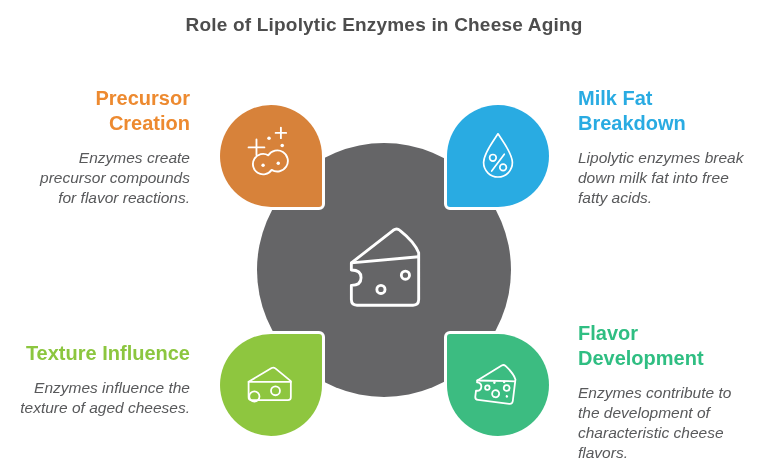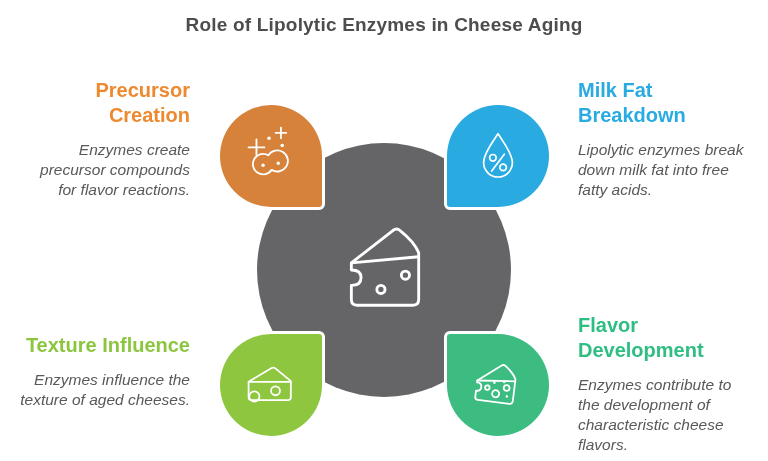--- a/index.html
+++ b/index.html
@@ -27,21 +27,21 @@
   .petal-br{left:447px;top:334px;background:#3cbc81;border-radius:3px 51px 51px 51px;}
   .petal svg{display:block;}
   .icon-stroke{fill:none;stroke:#ffffff;stroke-width:2.8;stroke-linecap:round;stroke-linejoin:round;}
   .icon-dot{fill:#ffffff;stroke:none;}
   .card{position:absolute;z-index:3;}
   .card-tl{right:578px;top:78px;width:185px;text-align:right;}
   .card-tr{left:578px;top:78px;width:200px;text-align:left;}
   .card-bl{right:578px;top:333px;width:195px;text-align:right;}
   .card-br{left:578px;top:313px;width:200px;text-align:left;}
   .card h2{
-    margin:0 0 12px 0;font-size:20px;line-height:25px;font-weight:bold;
+    margin:8px 0 12px 0;font-size:20px;line-height:25px;font-weight:bold;
     white-space:pre-line;
   }
   .h-orange{color:#ed8a30;}
   .h-blue{color:#29abe2;}
   .h-green{color:#8cc63f;}
   .h-emerald{color:#2fbe82;}
   .card p{
     margin:0;font-size:15.5px;line-height:20px;color:#58595b;white-space:pre-line;font-style:italic;
   }
 </style>

